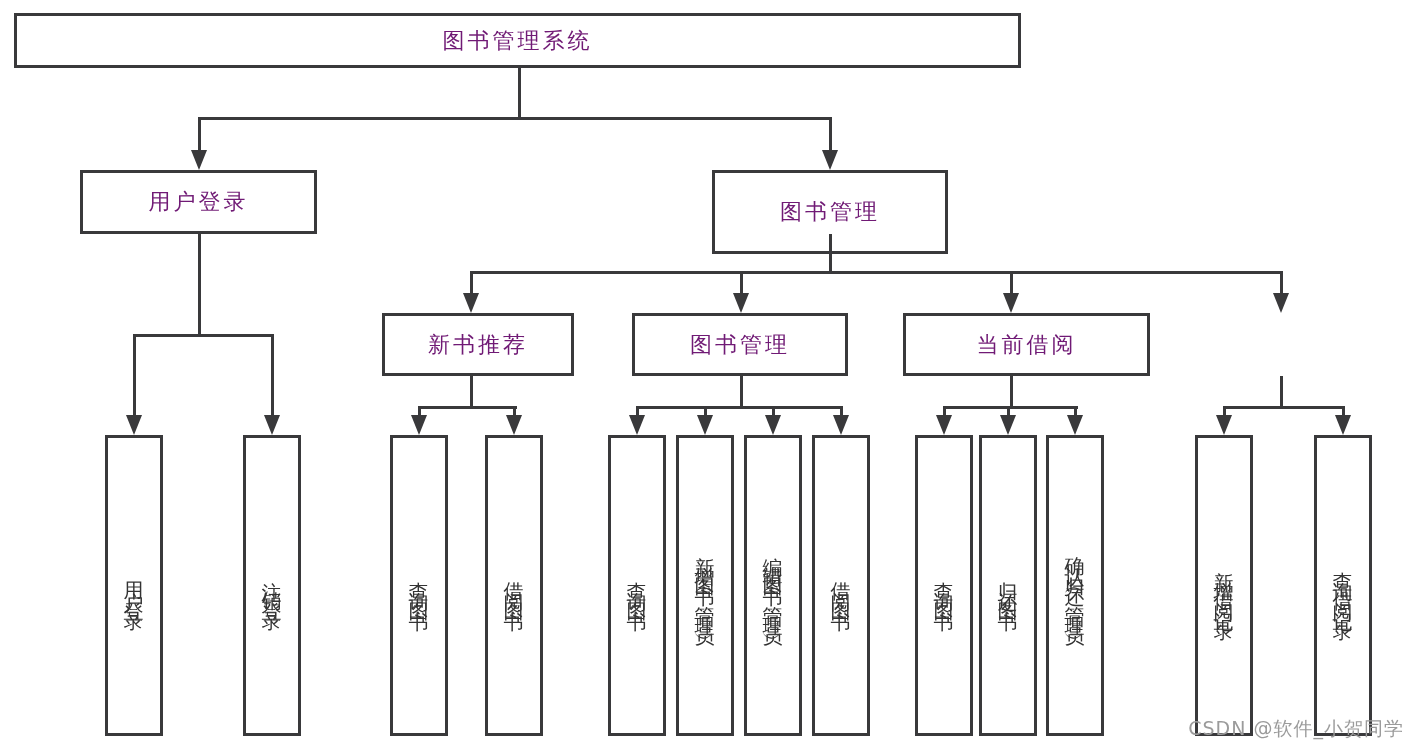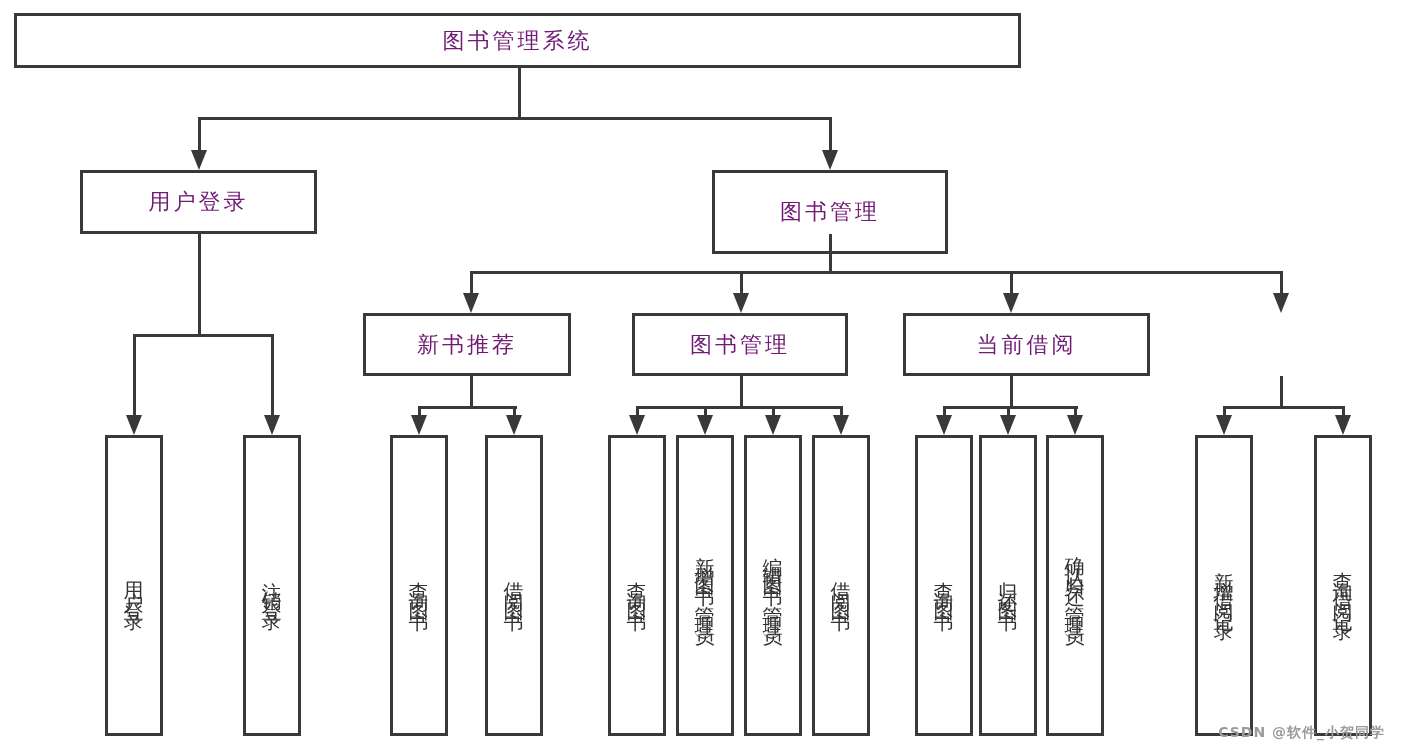--- a/index.html
+++ b/index.html
@@ -38,47 +38,46 @@
   .ln { position: absolute; background: #39393b; display: block; }
   .ar {
     position: absolute; display: block;
     width: 0; height: 0;
     border-left: 8px solid transparent;
     border-right: 8px solid transparent;
     border-top: 20px solid #39393b;
   }
   .watermark {
     position: absolute;
-    right: 20px;
+    right: 1px;
     bottom: 5px;
     color: #9b9b9b;
-    font-size: 14px;
+    font-size: 19px;
     letter-spacing: 1px;
     white-space: nowrap;
     z-index: 10;
-    font-weight: bold;
   }
 </style>
 </head>
 <body>
 
 <div class="stage">
 
   <div class="box" style="left:14px;top:13px;width:1007px;height:55px">
     <span class="hlabel">图书管理系统</span>
   </div>
 
   <div class="box" style="left:80px;top:170px;width:237px;height:64px">
     <span class="hlabel">用户登录</span>
   </div>
   <div class="box" style="left:712px;top:170px;width:236px;height:84px">
     <span class="hlabel">图书管理</span>
   </div>
 
-  <div class="box" style="left:363px;top:313px;width:208px;height:63px">
+  <div class="box" style="left:382px;top:313px;width:192px;height:63px">
     <span class="hlabel">新书推荐</span>
   </div>
   <div class="box" style="left:632px;top:313px;width:216px;height:63px">
     <span class="hlabel">图书管理</span>
   </div>
   <div class="box" style="left:903px;top:313px;width:247px;height:63px">
     <span class="hlabel">当前借阅</span>
   </div>
 
   <div class="box" style="left:105px;top:435px;width:58px;height:301px">

